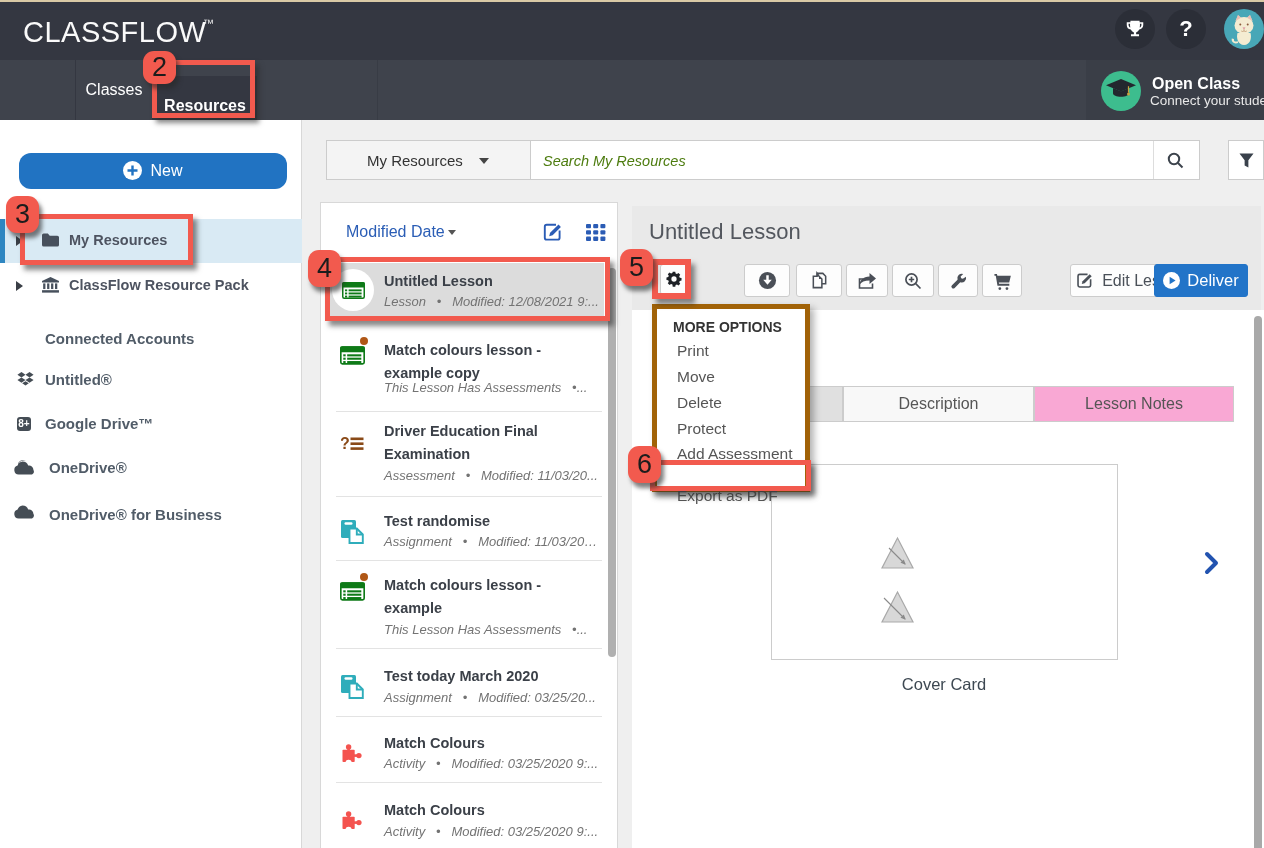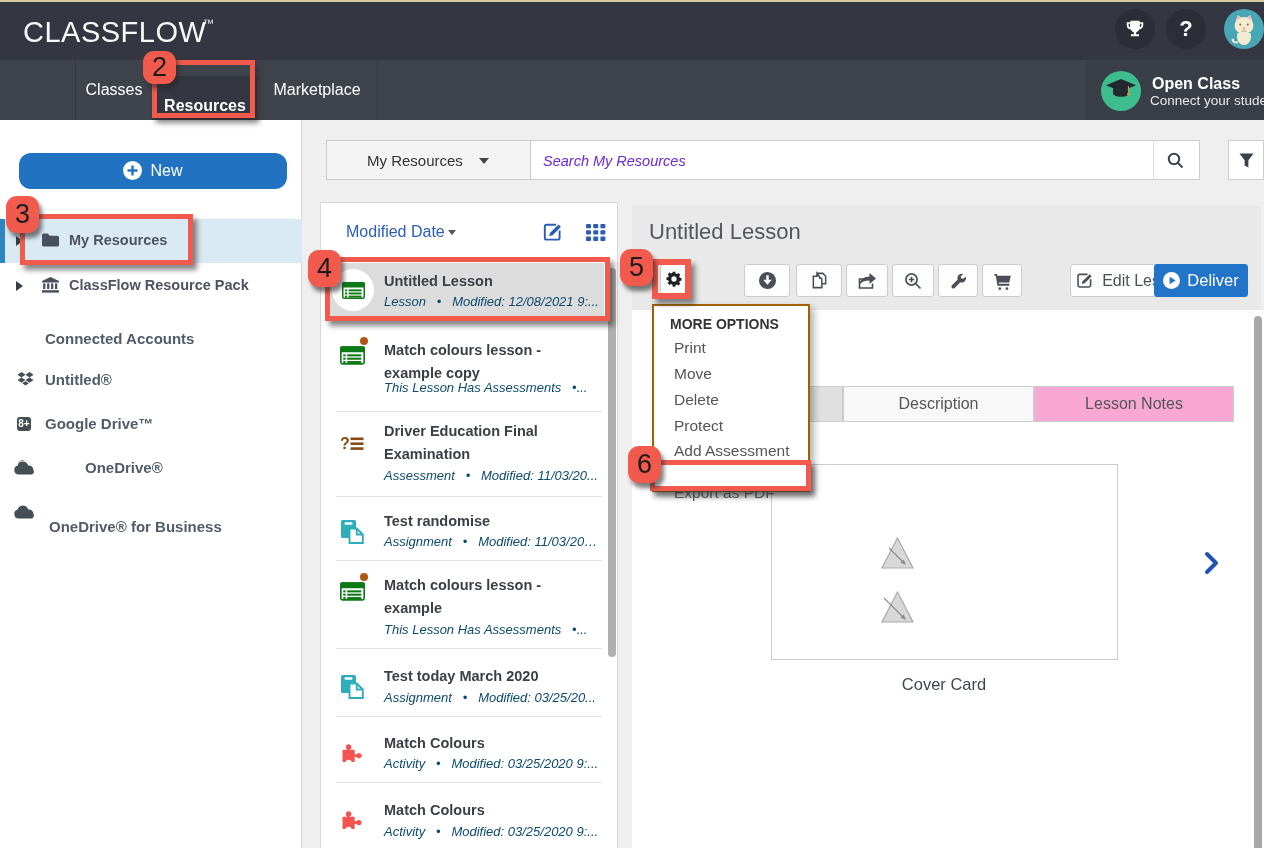--- a/index.html
+++ b/index.html
@@ -6,41 +6,40 @@
   html,body { width:1264px; height:848px; overflow:hidden; }
   body { font-family:"Liberation Sans", sans-serif; position:relative; background:#fff; }
   .abs { position:absolute; }
   .tri-down { width:0; height:0; border-left:5px solid transparent; border-right:5px solid transparent; border-top:6px solid #555; }
   .tri-right { width:0; height:0; border-top:5px solid transparent; border-bottom:5px solid transparent; border-left:7px solid #3a3f46; }
   .redbox { position:absolute; border:5px solid #f25a4e; box-shadow:4px 5px 5px rgba(40,40,40,.55); }
   .badge { position:absolute; width:33px; height:37px; background:#f25a4e; border-radius:11px; color:#1c1c1c; font-size:27px; text-align:center; line-height:36px; box-shadow:3px 5px 4px rgba(40,40,40,.6); }
   .navitem { position:absolute; top:0; height:60px; line-height:60px; color:#fff; font-size:16px; text-align:center; }
   .toolbtn { position:absolute; top:264px; height:33px; background:#fdfdfd; border:1px solid #ccc; border-radius:3px; display:flex; align-items:center; justify-content:center; }
   .row-title { font-weight:bold; font-size:14.5px; color:#3b4048; line-height:23px; }
-  .row-sub { font-style:italic; font-size:13px; color:#0c4a6e; }
+  .row-sub { font-style:italic; font-size:13px; color:#737373; }
   .side-item { position:absolute; font-weight:bold; font-size:14.5px; color:#4d5360; }
   .menu-item { position:absolute; left:20px; font-size:15.5px; color:#555; }
   .tab { position:absolute; top:386px; height:36px; border:1px solid #ccc; font-size:16px; color:#555; text-align:center; line-height:34px; }
 </style>
 </head>
 <body>
 
 <div class="abs" style="left:0;top:0;width:1264px;height:2px;background:#d9c9a5;"></div>
 
 <div class="abs" style="left:0;top:2px;width:1264px;height:58px;background:#343741;"></div>
 <div class="abs" style="left:23px;top:16px;color:#fafafa;font-size:29px;letter-spacing:0.5px;">CLASSFLOW</div>
 <div class="abs" style="left:203px;top:17px;color:#fafafa;font-size:11px;">™</div>
 
 <div class="abs" style="left:0;top:60px;width:1264px;height:60px;background:#3f434c;"></div>
 <div class="abs" style="left:0;top:60px;width:1264px;height:60px;">
   <div class="abs" style="left:75px;top:0;width:1px;height:60px;background:#343741;"></div>
   <div class="navitem" style="left:76px;width:76px;">Classes</div>
   <div class="abs" style="left:152px;top:0;width:1px;height:60px;background:#343741;"></div>
   <div class="navitem" style="left:153px;width:104px;background:#343741;font-weight:bold;margin-top:16px;">Resources</div>
-  <div class="navitem" style="left:257px;width:120px;">Marketplace</div>
   <div class="abs" style="left:377px;top:0;width:1px;height:60px;background:#383c45;"></div>
 
   <div class="abs" style="left:1086px;top:0;width:178px;height:60px;background:#3a3e47;"></div>
   <div class="abs" style="left:1101px;top:11px;width:40px;height:40px;border-radius:50%;background:#3dbd8e;"></div>
   <svg class="abs" style="left:1106px;top:19px;" width="30" height="24" viewBox="0 0 30 24">
     <path fill="#23272e" d="M15 0L30 6.2 15 12.4 0 6.2z"></path>
     <path fill="#23272e" d="M7 9v5.2c0 2 3.6 3.6 8 3.6s8-1.6 8-3.6V9l-8 3.3z"></path>
     <path stroke="#c9a23f" stroke-width="1.2" fill="none" d="M22.5 7.2v6.5"></path>
     <circle cx="22.5" cy="15" r="1.5" fill="#c9a23f"></circle>
   </svg>
@@ -112,32 +111,32 @@
     <path d="M11.8 5L8 7.5l3.8 2.5 3.8-2.5z"></path>
     <path d="M8 8.6l3.1 2L8 12.7l-3.1-2.1z"></path>
   </svg>
 <div class="side-item" style="left:45px;top:371px;font-size:15px;color:#515c68;">Untitled®</div>
 <div class="abs" style="left:17px;top:417px;width:14px;height:14px;background:#454d55;border-radius:3px;color:#fff;font-size:10px;font-weight:bold;text-align:center;line-height:14px;">8+</div>
 <div class="side-item" style="left:45px;top:415px;font-size:15px;color:#515c68;">Google Drive™</div>
 <svg class="abs" style="left:13px;top:459px;" width="26" height="16" viewBox="0 0 26 16" fill="#454d55">
     <path d="M9.5 2.5a6 6 0 0 1 5.7 4.1 4.2 4.2 0 0 1 5.2 4.1A3.6 3.6 0 0 1 19 15.5H5.6a4.6 4.6 0 0 1-1-9A6 6 0 0 1 9.5 2.5z"></path>
     <path d="M5.5 7a5 5 0 0 1 8-4.5A5 5 0 0 0 5 6.6z" opacity="0.9"></path>
   </svg>
-<div class="side-item" style="left:49px;top:459px;font-size:15px;color:#515c68;margin-left:36px;">OneDrive®</div>
+<div class="side-item" style="left:49px;top:459px;font-size:15px;color:#515c68;">OneDrive®</div>
 <svg class="abs" style="left:13px;top:503px;" width="26" height="16" viewBox="0 0 26 16" fill="#454d55">
     <path d="M9.5 2.5a6 6 0 0 1 5.7 4.1 4.2 4.2 0 0 1 5.2 4.1A3.6 3.6 0 0 1 19 15.5H5.6a4.6 4.6 0 0 1-1-9A6 6 0 0 1 9.5 2.5z"></path>
   </svg>
-<div class="side-item" style="left:49px;top:518px;font-size:15px;color:#515c68;">OneDrive® for Business</div>
+<div class="side-item" style="left:49px;top:506px;font-size:15px;color:#515c68;">OneDrive® for Business</div>
 
 <div class="abs" style="left:326px;top:140px;width:205px;height:40px;background:#f4f4f4;border:1px solid #ccc;font-size:15px;color:#333;">
   <span class="abs" style="left:40px;top:11px;">My Resources</span>
   <div class="tri-down abs" style="left:152px;top:17px;border-top-color:#444;"></div>
 </div>
 <div class="abs" style="left:531px;top:140px;width:669px;height:40px;background:#fff;border:1px solid #ccc;border-left:none;">
-  <span class="abs" style="left:12px;top:12px;font-style:italic;font-size:14.5px;color:#6d28d9;">Search My Resources</span>
+  <span class="abs" style="left:12px;top:12px;font-style:italic;font-size:14.5px;color:#4d7c0f;">Search My Resources</span>
   <div class="abs" style="left:622px;top:0;width:1px;height:38px;background:#ddd;"></div>
   <svg class="abs" style="left:636px;top:11px;" width="17" height="17" viewBox="0 0 17 17" fill="none" stroke="#3c434c" stroke-width="2">
       <circle cx="7" cy="7" r="5.2"></circle>
       <path d="M11 11l4.5 4.5"></path>
     </svg>
 </div>
 <div class="abs" style="left:1228px;top:140px;width:36px;height:40px;background:#fff;border:1px solid #ccc;">
   <svg class="abs" style="left:10px;top:12px;" width="15" height="15" viewBox="0 0 16 16">
       <path fill="#39414b" d="M.5.5h15L10 7.6v7.9l-4-2.3V7.6z"></path>
     </svg>
@@ -341,21 +340,21 @@
   <line x1="4" y1="62" x2="25" y2="83" stroke="#8a8a8a" stroke-width="1.1"></line>
   <polygon points="25.8,83.8 20.5,81.8 23.8,78.6" fill="#8a8a8a"></polygon>
 </svg>
 <div class="abs" style="left:869px;top:675px;width:150px;text-align:center;font-size:16.5px;color:#3d4852;">Cover Card</div>
 <svg class="abs" style="left:1204px;top:551px;" width="16" height="24" viewBox="0 0 16 24">
     <path d="M3 3l9 9-9 9" stroke="#2253b0" stroke-width="4" fill="none" stroke-linecap="round" stroke-linejoin="round"></path>
   </svg>
 
 <div class="abs" style="left:1254px;top:316px;width:8px;height:532px;background:#a9a9a9;border-radius:4px 4px 0 0;"></div>
 
-<div class="abs" style="left:652px;top:304px;width:158px;height:188px;background:#fff;border:2px solid #a16207;box-shadow:4px 4px 7px rgba(0,0,0,.3);">
+<div class="abs" style="left:652px;top:304px;width:158px;height:188px;background:#fff;border:5px solid #a16207;box-shadow:4px 4px 7px rgba(0,0,0,.3);">
   <div class="abs" style="left:16px;top:10px;font-size:14px;font-weight:bold;color:#333;">MORE OPTIONS</div>
   <div class="menu-item" style="top:33px;">Print</div>
   <div class="menu-item" style="top:59px;">Move</div>
   <div class="menu-item" style="top:85px;">Delete</div>
   <div class="menu-item" style="top:111px;">Protect</div>
   <div class="menu-item" style="top:136px;">Add Assessment</div>
   <div class="menu-item" style="top:178px;">Export as PDF</div>
 </div>
 
 <div class="redbox" style="left:152px;top:60px;width:103px;height:58px;"></div>

